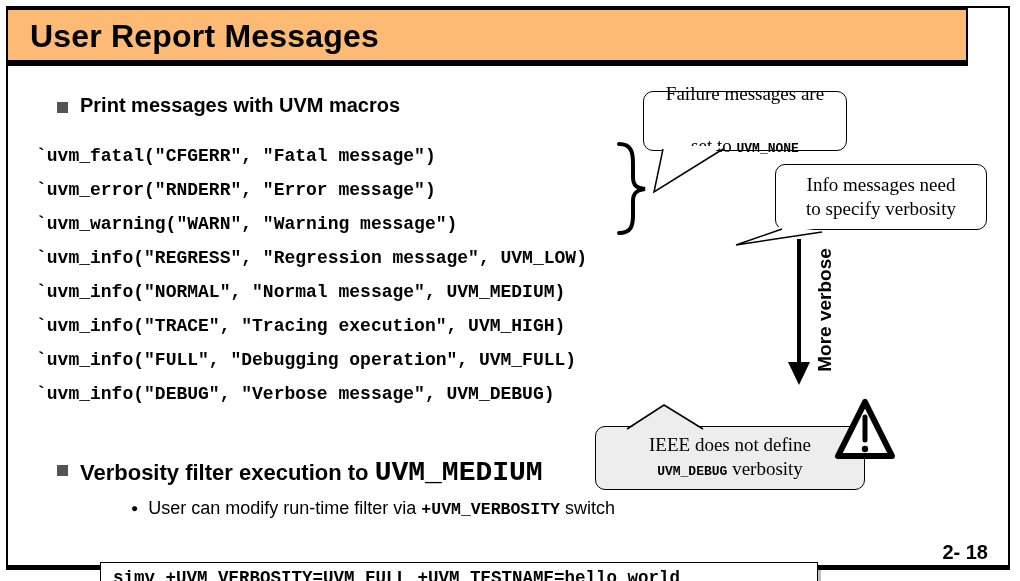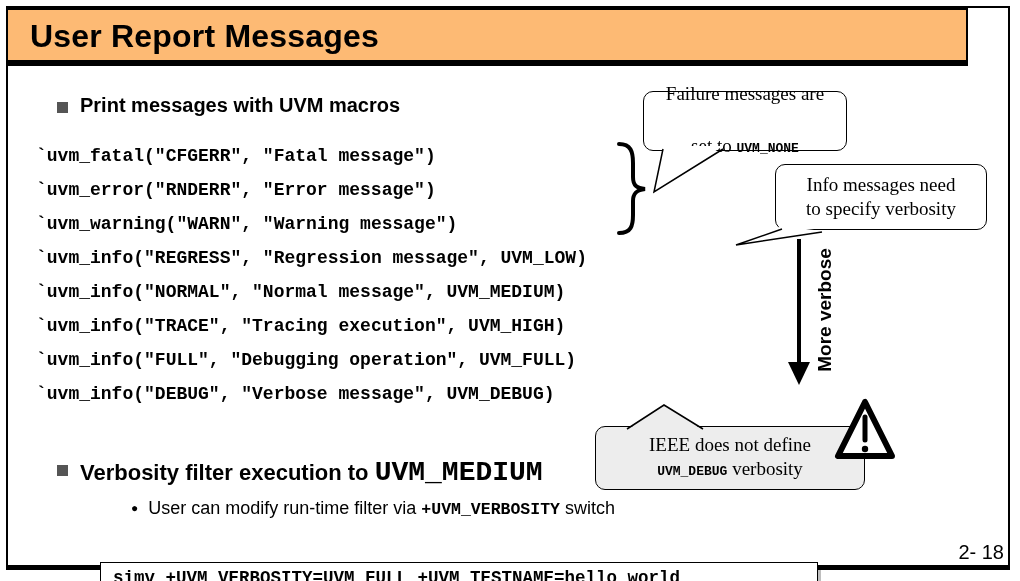--- a/index.html
+++ b/index.html
@@ -42,21 +42,21 @@
                 transform-origin:0 0;transform:rotate(-90deg);
                 font-size:19px;font-weight:bold;text-align:center;}
 
   
   .cmdbox{position:absolute;left:100px;top:526px;width:718px;height:33px;
           border:1.5px solid #000;background:#fff;box-shadow:3px 3px 0 rgba(0,0,0,0.25);
           box-sizing:border-box;z-index:2;margin-top:36px;}
   .cmdbox .txt{padding-left:12px;line-height:30px;font-family:"Liberation Mono",monospace;
                font-size:17.5px;font-weight:bold;white-space:pre;}
 
-  .pagenum{position:absolute;right:16px;top:541px;font-size:20px;font-weight:normal;margin-left:16px;}
+  .pagenum{position:absolute;right:32px;top:541px;font-size:20px;font-weight:bold;margin-left:16px;}
 
   
   .overlay{position:absolute;left:0;top:0;width:1020px;height:581px;z-index:3;pointer-events:none;}
 </style>
 </head>
 <body>
 
 <div class="slide"></div>
 
 <div class="titlebar">

